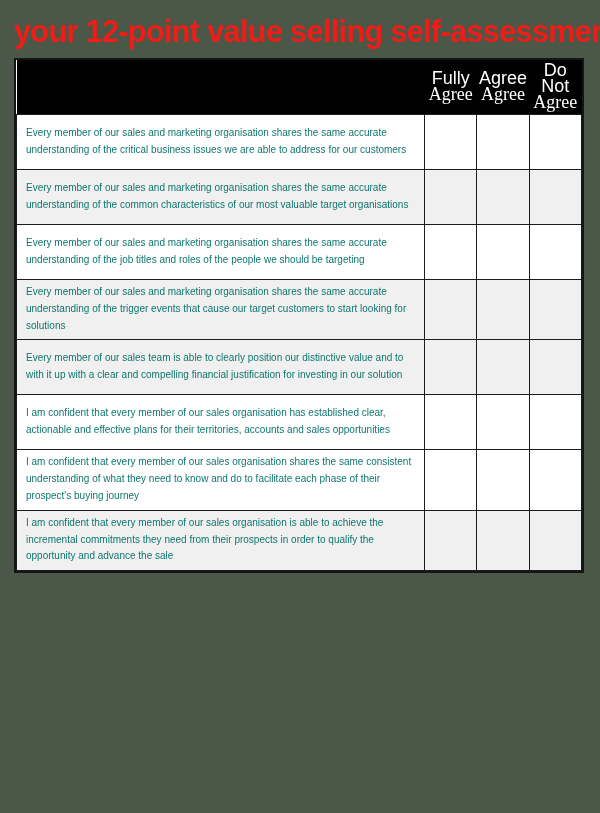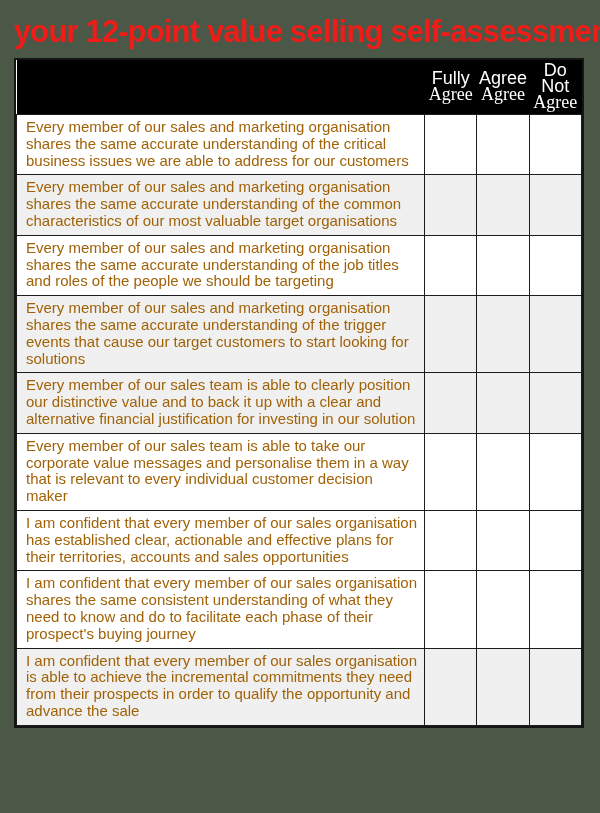--- a/index.html
+++ b/index.html
@@ -80,23 +80,23 @@
 
   
   tbody tr.stmt-row { height: 55px; }
   tbody td {
     border: 1.5px solid #1c1c1c;
     padding: 0;
     vertical-align: middle;
   }
   td.stmt {
     padding: 4px 6px 5px 9px;
-    font-size: 15px;
+    font-size: 10px;
     line-height: 16.8px;
-    color: #a16207;
+    color: #0f766e;
     text-align: left;
     vertical-align: middle;
   }
   td.check {
     background: inherit;
   }
   tr.row-white td { background: #ffffff; }
   tr.row-grey  td { background: #f0f0f0; }
 </style>
 </head>
@@ -152,27 +152,21 @@
           <td class="check"></td>
           <td class="check"></td>
         </tr>
         <tr class="stmt-row row-grey">
           <td class="stmt">Every member of our sales and marketing organisation shares the same accurate understanding of the trigger events that cause our target customers to start looking for solutions</td>
           <td class="check"></td>
           <td class="check"></td>
           <td class="check"></td>
         </tr>
         <tr class="stmt-row row-grey">
-          <td class="stmt">Every member of our sales team is able to clearly position our distinctive value and to back it up with a clear and alternative financial justification for investing in our solution</td>
-          <td class="check"></td>
-          <td class="check"></td>
-          <td class="check"></td>
-        </tr>
-        <tr class="stmt-row row-white">
-          <td class="stmt">Every member of our sales team is able to take our corporate value messages and personalise them in a way that is relevant to every individual customer decision maker</td>
+          <td class="stmt">Every member of our sales team is able to clearly position our distinctive value and to with it up with a clear and compelling financial justification for investing in our solution</td>
           <td class="check"></td>
           <td class="check"></td>
           <td class="check"></td>
         </tr>
         <tr class="stmt-row row-white">
           <td class="stmt">I am confident that every member of our sales organisation has established clear, actionable and effective plans for their territories, accounts and sales opportunities</td>
           <td class="check"></td>
           <td class="check"></td>
           <td class="check"></td>
         </tr>

